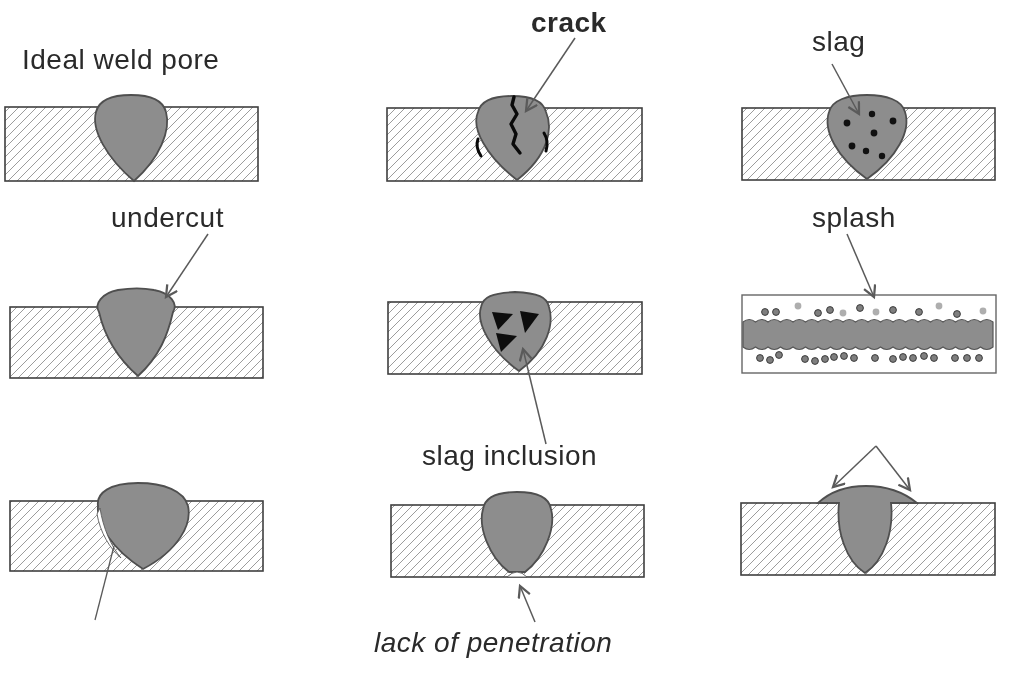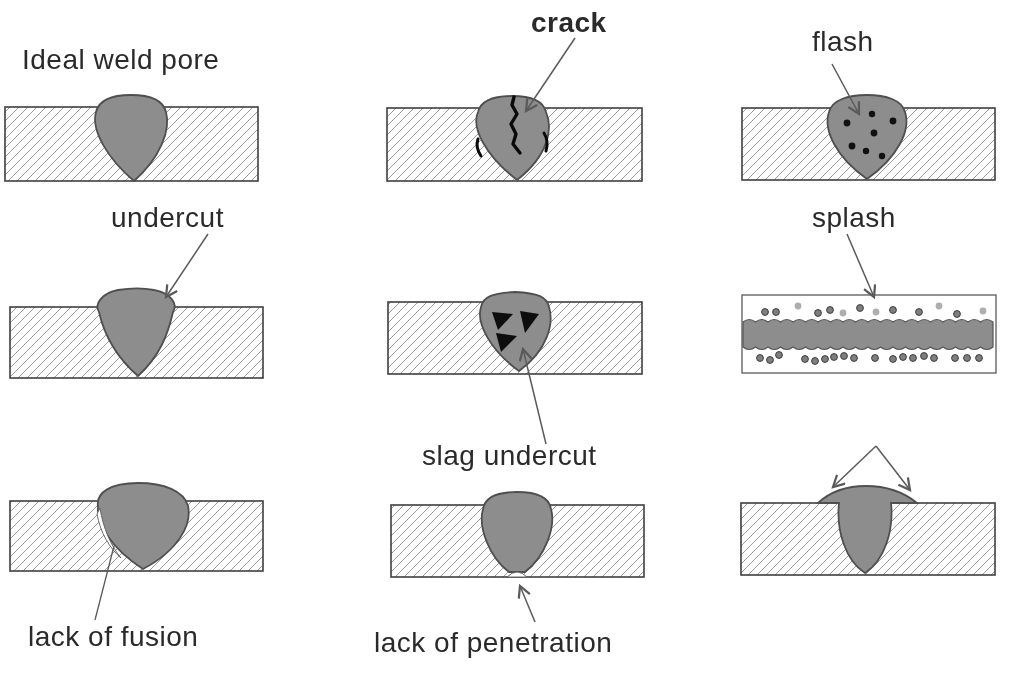--- a/index.html
+++ b/index.html
@@ -160,20 +160,19 @@
       <rect x="741" y="503" width="254" height="72" fill="url(#hatch)" stroke="#3f3f3f" stroke-width="1.6"></rect>
       <path d="M 818,503 C 832,490 848,486 866,486 C 884,486 901,490 917,503
                L 891,503 C 894,531 884,561 865,573 C 846,561 836,531 839,503 Z" fill="#8d8d8d" stroke="#4f4f4f" stroke-width="1.8"></path>
       <line x1="876" y1="446" x2="833" y2="487" stroke="#5a5a5a" stroke-width="1.5" marker-end="url(#ah)"></line>
       <line x1="876" y1="446" x2="910" y2="490" stroke="#5a5a5a" stroke-width="1.5" marker-end="url(#ah)"></line>
     </g>
   </svg>
 
   <div class="label" style="left:22px;  top:45px;">Ideal weld pore</div>
   <div class="label" style="left:531px; top:8px;font-weight:bold;">crack</div>
-  <div class="label" style="left:812px; top:27px;">flash</div>
+  <div class="label" style="left:812px; top:27px;">slag</div>
   <div class="label" style="left:111px; top:203px;text-align:right;">undercut</div>
-  <div class="label" style="left:422px; top:441px;">slag undercut</div>
+  <div class="label" style="left:422px; top:441px;">slag inclusion</div>
   <div class="label" style="left:812px; top:203px;text-align:right;">splash</div>
-  <div class="label" style="left:28px;  top:622px;">lack of fusion</div>
-  <div class="label" style="left:374px; top:628px;">lack of penetration</div>
+  <div class="label" style="left:374px; top:628px;font-style:italic;">lack of penetration</div>
 
 </div>
 
 </body></html>

